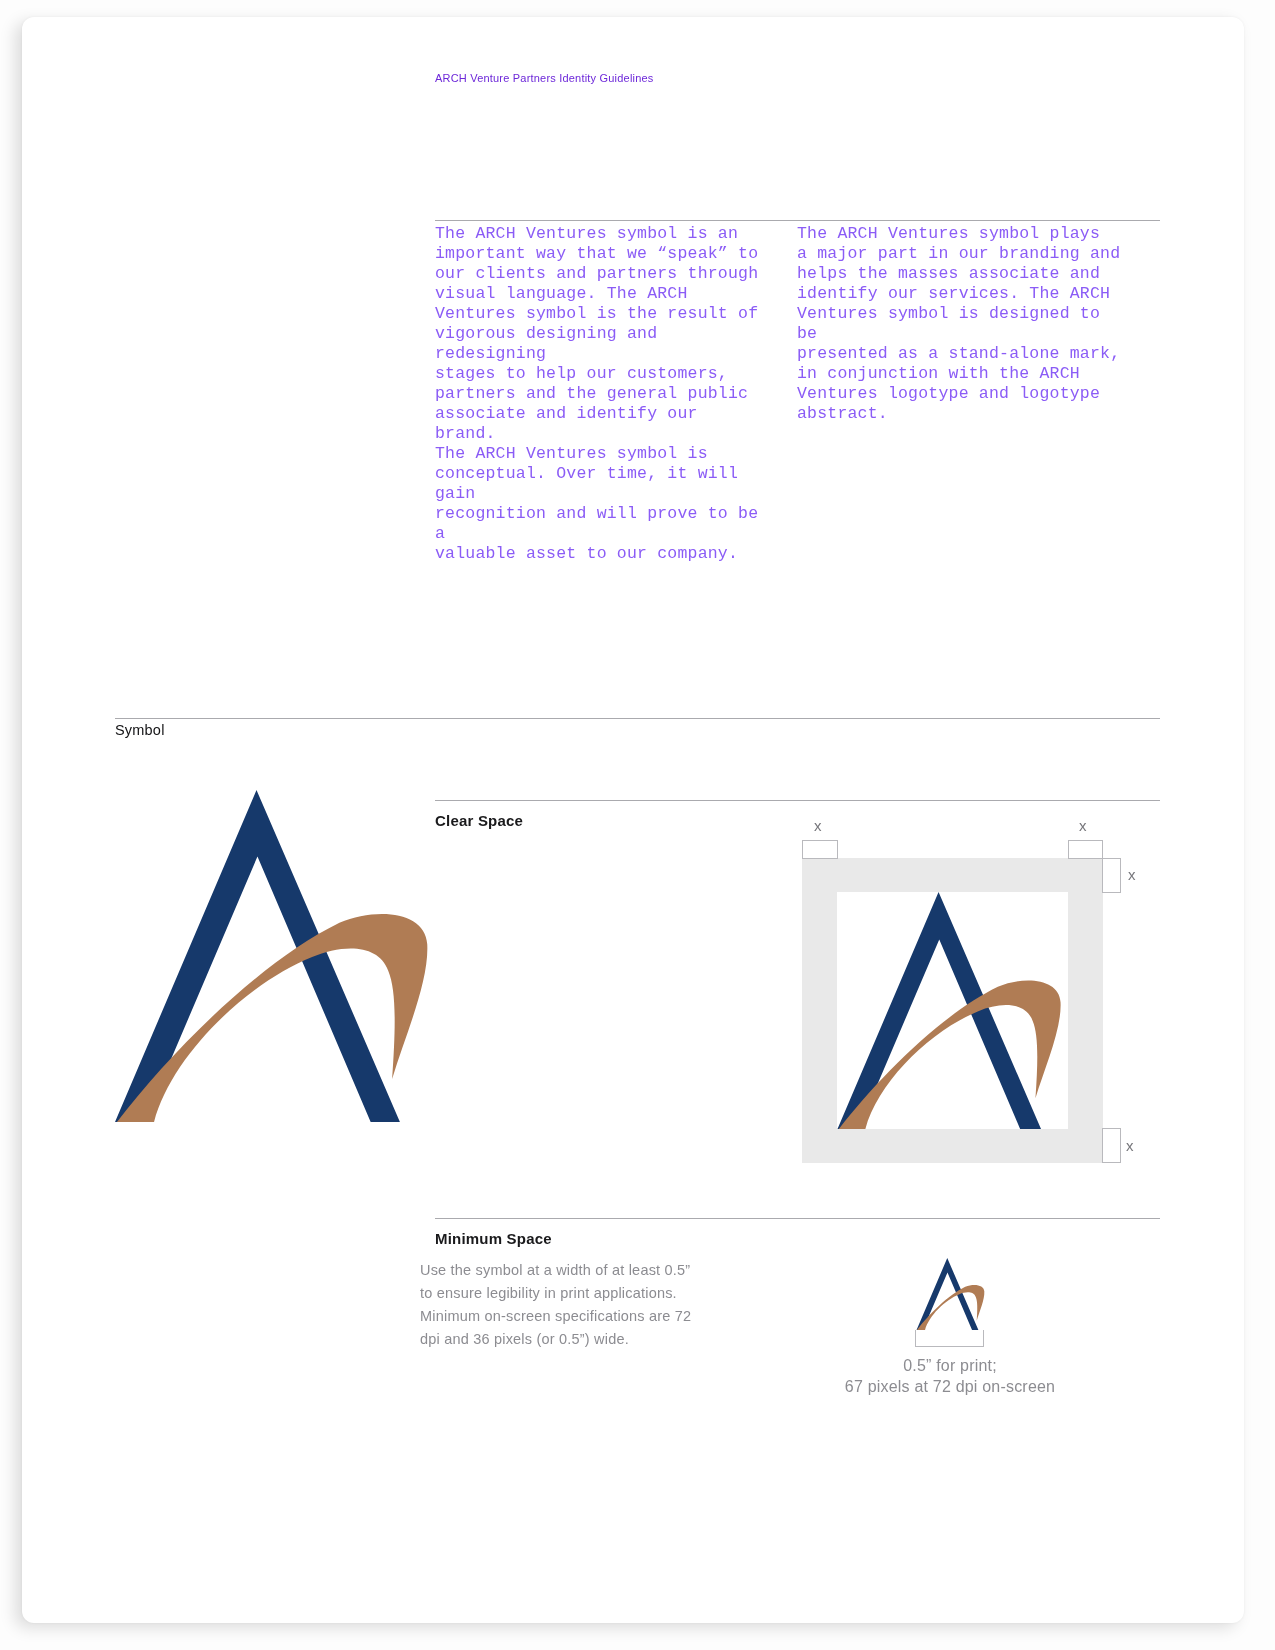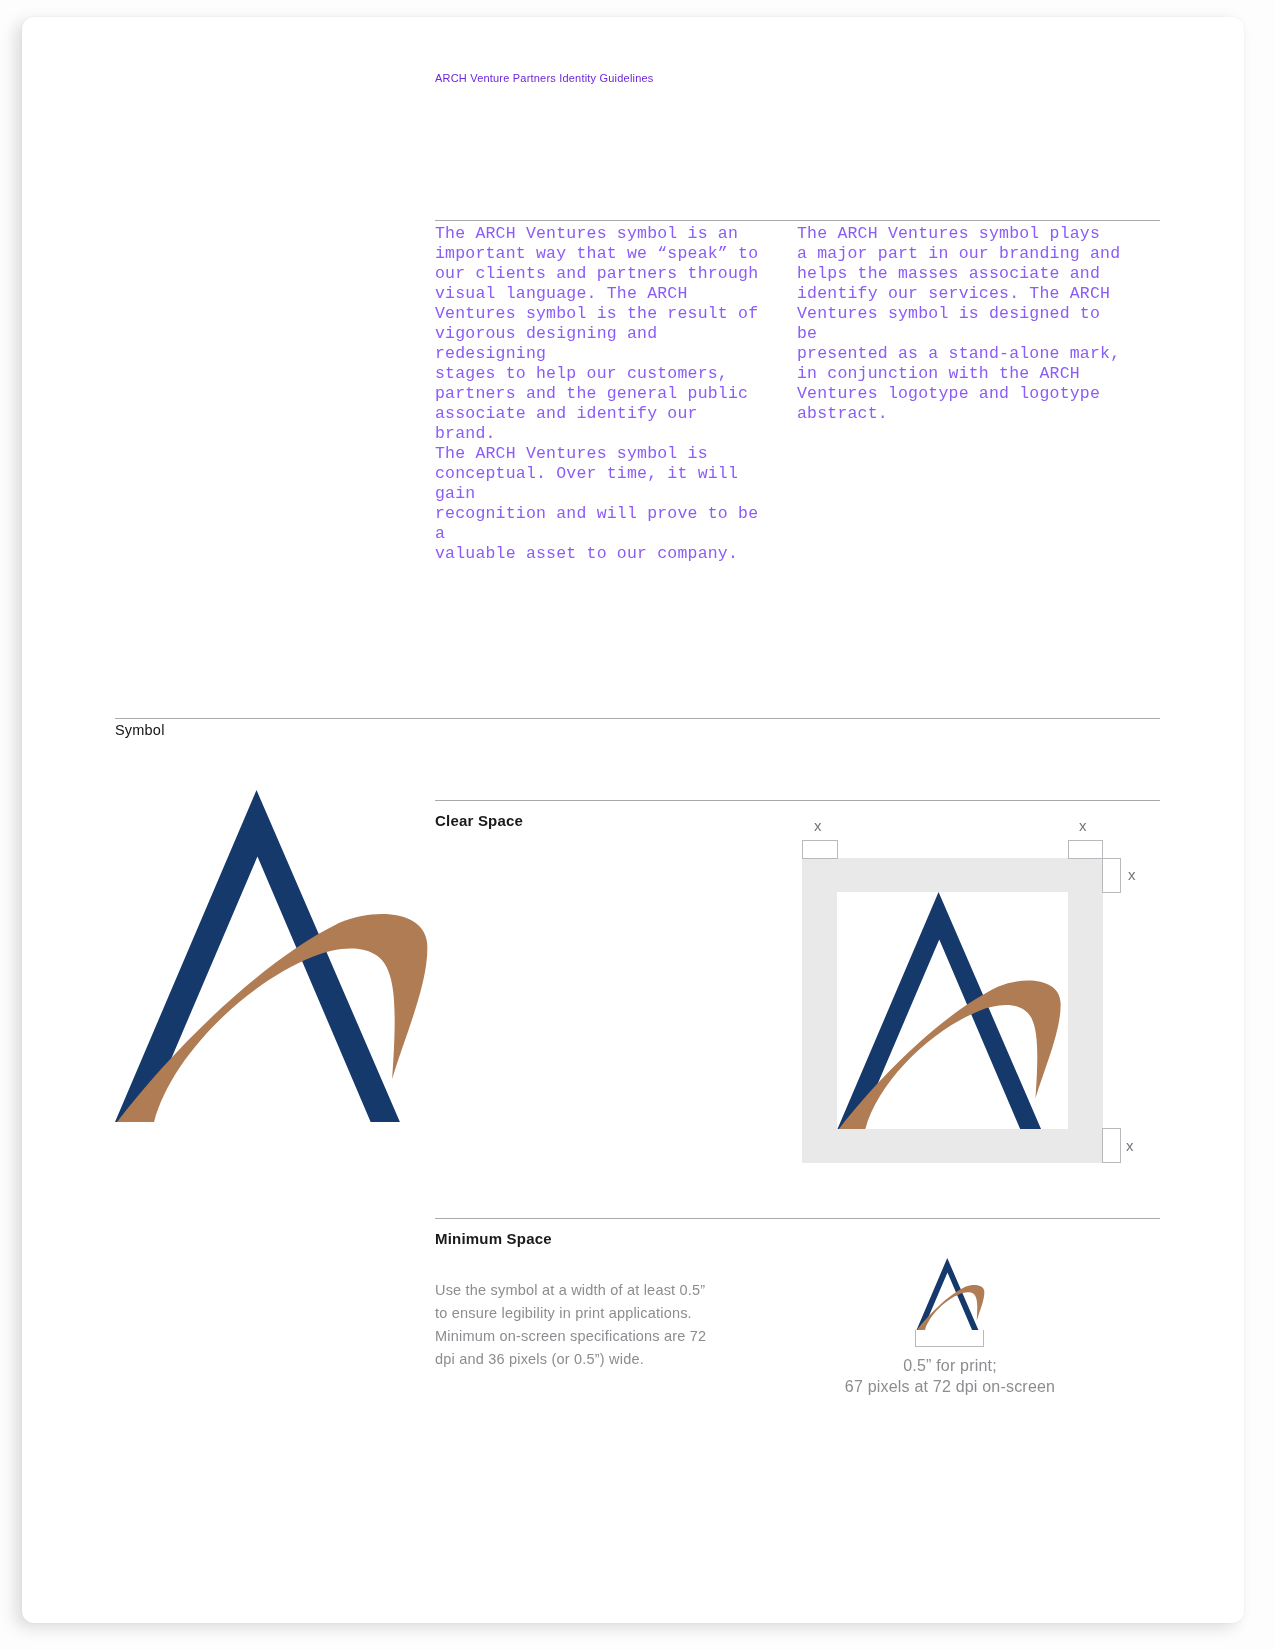--- a/index.html
+++ b/index.html
@@ -37,21 +37,21 @@
   }
   .sub-head{
     font-size:15px;font-weight:bold;color:#1a1a1c;letter-spacing:.2px;
   }
   .sub-body{
     font-size:14.5px;line-height:23px;color:#8c8c91;letter-spacing:.2px;white-space:pre-line;
   }
   .cs-head{left:413px;top:795px;}
   .cs-body{left:413px;top:824px;width:280px;}
   .ms-head{left:413px;top:1213px;}
-  .ms-body{left:413px;top:1242px;width:330px;margin-top:20px;}
+  .ms-body{left:398px;top:1242px;width:330px;}
   .logo-main{left:93px;top:773px;width:322px;height:332px;}
   .cs-gray{
     left:780px;top:841px;width:301px;height:305px;background:#e9e9e9;
   }
   .cs-white{
     left:815px;top:875px;width:231px;height:237px;background:#ffffff;
   }
   .cs-white svg{position:absolute;left:0;top:0;width:100%;height:100%;}
   .mbox{
     background:#ffffff;border:1px solid #b9b9bd;box-sizing:border-box;

